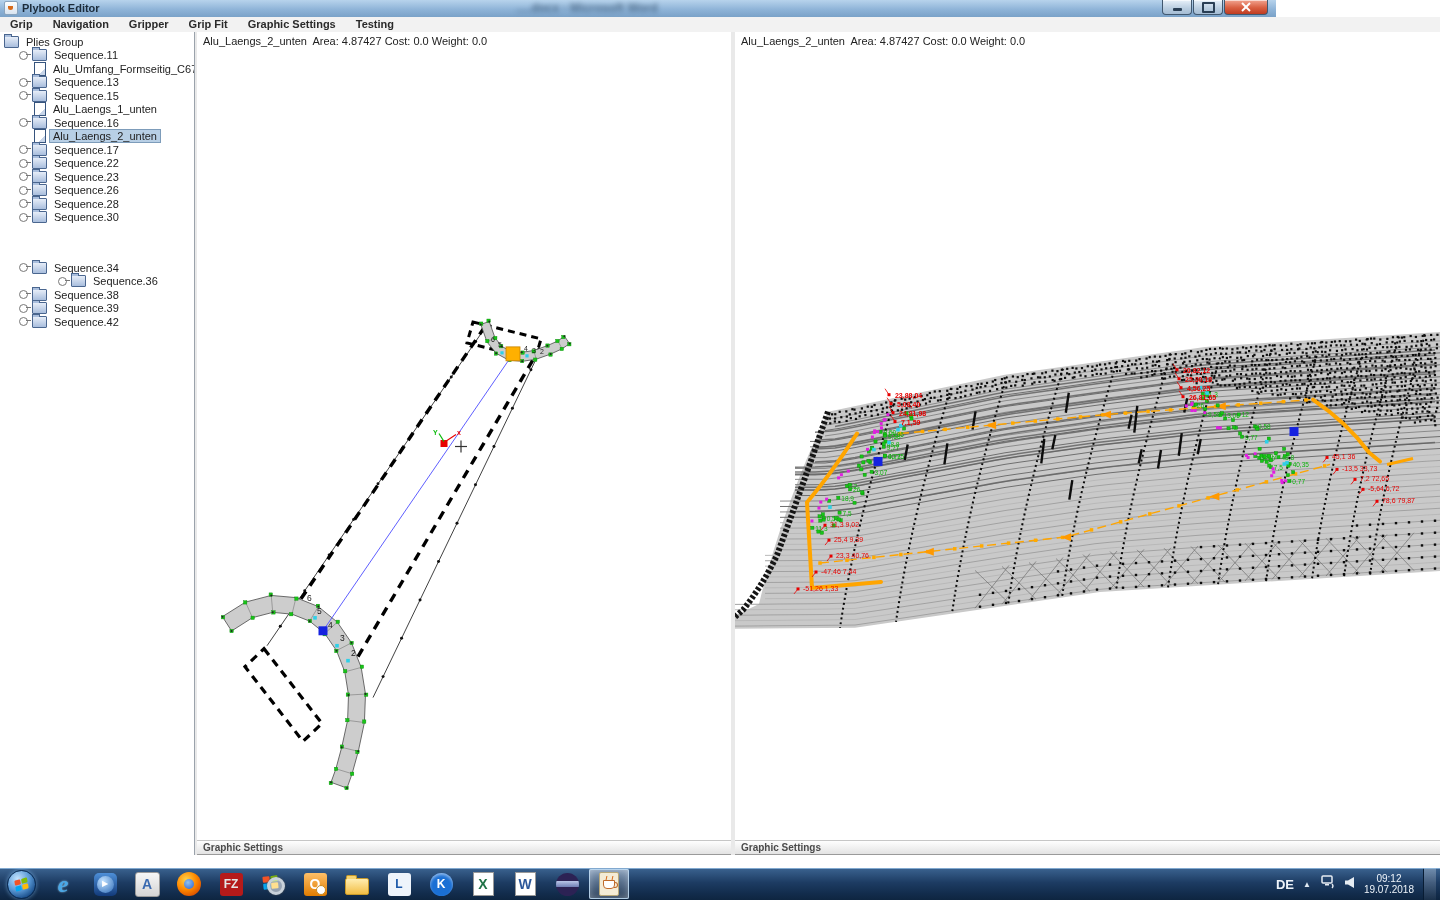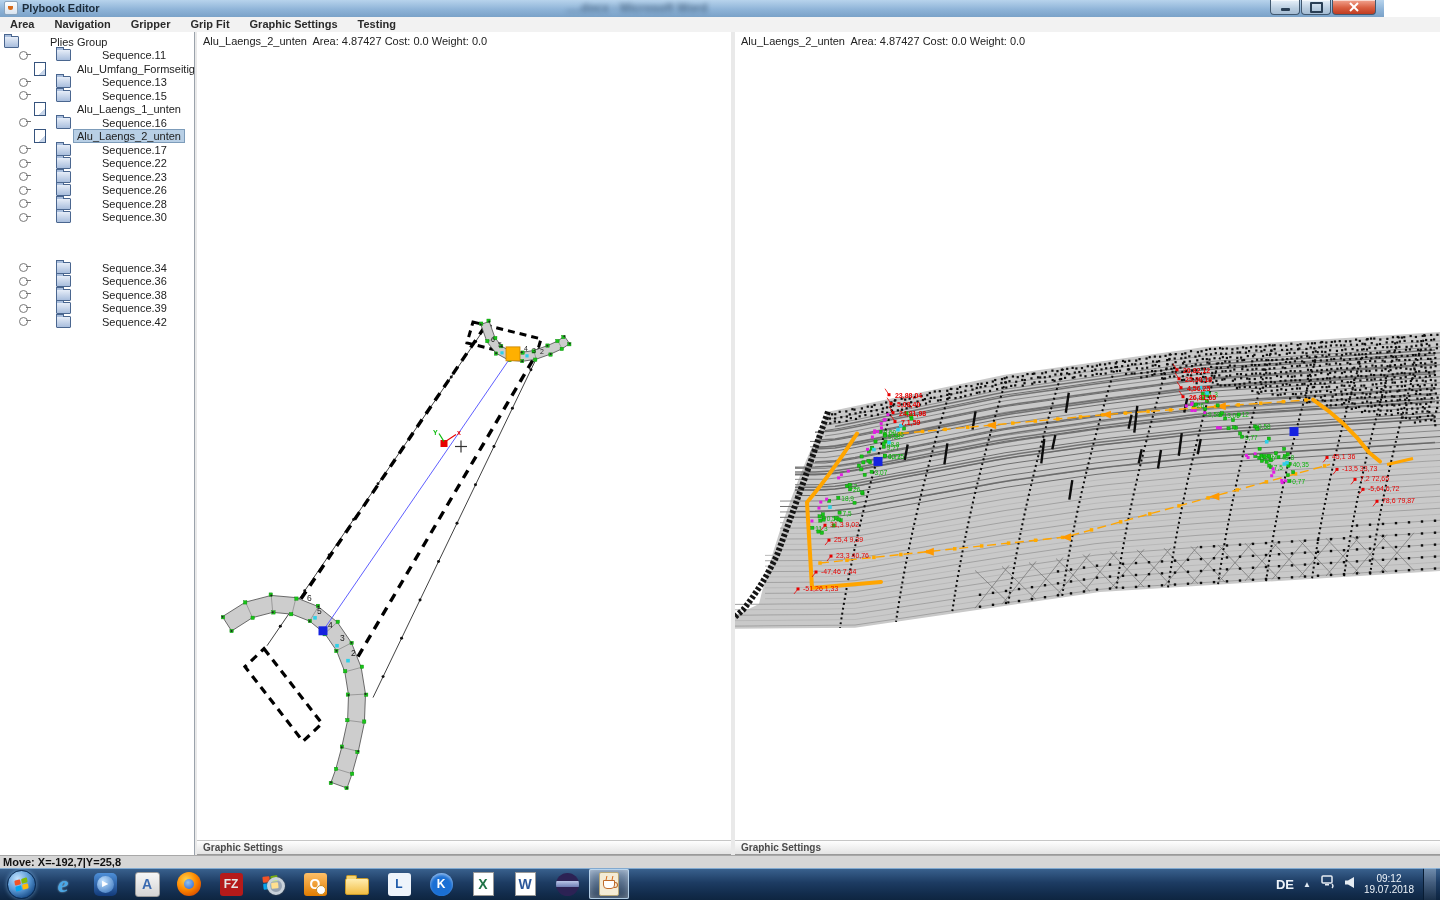--- a/index.html
+++ b/index.html
@@ -1,19 +1,19 @@
 <!DOCTYPE html>
 <html><head>
 <meta charset="utf-8">
 <style>
   html,body{margin:0;padding:0;background:#000;}
   #desktop{position:relative;width:1440px;height:900px;overflow:hidden;background:#fff;
            font-family:"Liberation Sans",sans-serif;-webkit-font-smoothing:antialiased;}
   
-  #titlebar{position:absolute;left:0;top:0;width:1384px;height:17px;
+  #titlebar{position:absolute;left:0;top:0;width:1276px;height:17px;
     background:linear-gradient(#b7d3ec,#8fb4d8 55%,#7aa2c8);border-bottom:1px solid #5d83a9;}
   .t-left{position:absolute;left:4px;top:1px;display:flex;align-items:center;gap:4px;
     font-size:11px;font-weight:bold;color:#1b2b3a;}
   .java-ico{width:12px;height:12px;background:linear-gradient(#fefefe,#d8e4f0);border:1px solid #8aa4bd;
     border-radius:2px;position:relative;}
   .java-ico:after{content:"";position:absolute;left:3px;top:4px;width:5px;height:4px;background:#d86a1a;
     border-radius:0 0 3px 3px;}
   .t-ghost{position:absolute;left:46%;top:1px;transform:translateX(-50%);font-size:12px;color:#17314d;
     filter:blur(2.4px);opacity:.55;font-weight:bold;}
   .t-btns{position:absolute;right:8px;top:0;display:flex;gap:1px;}
@@ -24,21 +24,21 @@
   .glyph-min{width:9px;height:3px;background:#2a3f55;border-radius:1px;margin-top:4px;}
   .glyph-max{width:9px;height:7px;border:2px solid #2a3f55;border-radius:1px;background:transparent;}
   
   #menubar{position:absolute;left:0;top:17px;width:1440px;height:15px;background:#f2f2f2;
     border-bottom:1px solid #cfcfcf;display:flex;align-items:center;}
   .menu-item{font-size:11px;font-weight:bold;color:#2a2a2a;padding:0 10px;line-height:15px;cursor:default;}
   
   #main{position:absolute;left:0;top:32px;width:1440px;height:823px;background:#e9e9e9;}
   #tree{position:absolute;left:0;top:0;width:195px;height:100%;background:#fff;
     border-right:1px solid #9aa2ab;overflow:hidden;padding-top:3px;box-sizing:border-box;}
-  .trow{display:flex;align-items:center;height:13.5px;font-size:11px;color:#222;white-space:nowrap;gap:24px;}
+  .trow{display:flex;align-items:center;height:13.5px;font-size:11px;color:#222;white-space:nowrap;}
   .trow .lbl{padding:0 3px;line-height:12px;}
   .trow.sel .lbl{background:#b8cfe5;box-shadow:0 0 0 1px #7d9cba;}
   .handle{width:7px;height:7px;border:1px solid #777;border-radius:50%;position:relative;flex:none;margin-right:4px;}
   .handle:after{content:"";position:absolute;left:6px;top:2px;width:5px;height:1px;background:#777;}
   .ficon{width:13px;height:10px;background:linear-gradient(#e6edf8,#a9bedd);border:1px solid #4a668f;
     border-radius:1px;position:relative;flex:none;margin-right:4px;}
   .ficon:before{content:"";position:absolute;left:-1px;top:-3px;width:6px;height:2px;background:#a9bedd;
     border:1px solid #4a668f;border-bottom:none;}
   .licon{width:10px;height:12px;background:#fff;border:1px solid #36547e;flex:none;margin-right:4px;
     background-image:linear-gradient(135deg,transparent 70%,#c6d4e8 70%);}
@@ -134,21 +134,21 @@
       <div class="wbtn close">
         <svg width="10" height="10">
           <line x1="1" y1="1" x2="9" y2="9" stroke="#fff" stroke-width="2"></line>
           <line x1="9" y1="1" x2="1" y2="9" stroke="#fff" stroke-width="2"></line>
         </svg>
       </div>
     </div>
   </div>
 
   <div id="menubar">
-      <span class="menu-item">Area</span>
+      <span class="menu-item">Grip</span>
       <span class="menu-item">Navigation</span>
       <span class="menu-item">Gripper</span>
       <span class="menu-item">Grip Fit</span>
       <span class="menu-item">Graphic Settings</span>
       <span class="menu-item">Testing</span>
     </div>
 
   <div id="main">
     <div id="tree">
         <div class="trow" style="padding-left: 4px;">
@@ -215,21 +215,21 @@
         <div class="trow" style="padding-left: 19px;">
           <div class="handle"></div>
           <div class="ficon"></div>
           <div class="lbl">Sequence.30</div>
         </div>
         <div class="trow" style="padding-left: 19px; margin-top: 37px;">
           <div class="handle"></div>
           <div class="ficon"></div>
           <div class="lbl">Sequence.34</div>
         </div>
-        <div class="trow" style="padding-left: 19px;">
+        <div class="trow" style="padding-left: 19px; margin-left: 39px;">
           <div class="handle"></div>
           <div class="ficon"></div>
           <div class="lbl">Sequence.36</div>
         </div>
         <div class="trow" style="padding-left: 19px;">
           <div class="handle"></div>
           <div class="ficon"></div>
           <div class="lbl">Sequence.38</div>
         </div>
         <div class="trow" style="padding-left: 19px;">
@@ -1852,23 +1852,20 @@
               <rect x="640.5" y="449.5" width="3" height="3" fill="#e80000" stroke="none" stroke-width="0.4"></rect>
               <line x1="642" y1="451" x2="638" y2="456" stroke="#e80000" stroke-width="0.8"></line>
               <text x="647" y="453" font-size="7" fill="#e80000" font-family="Liberation Sans,sans-serif">78,6 79,87</text>
             </g>
           </svg>
       </div>
       <div class="pfoot">Graphic Settings</div>
     </div>
   </div>
 
-  <div id="statusbar">
-    <span>Move: X=-192,7|Y=25,8</span>
-  </div>
 
   <div id="taskbar">
       <div class="tb-item">
         <div class="orb">
           <div class="flag">
             <i style="background: rgb(243, 83, 37);"></i>
             <i style="background: rgb(129, 188, 6);"></i>
             <i style="background: rgb(5, 166, 240);"></i>
             <i style="background: rgb(255, 186, 8);"></i>
           </div>

